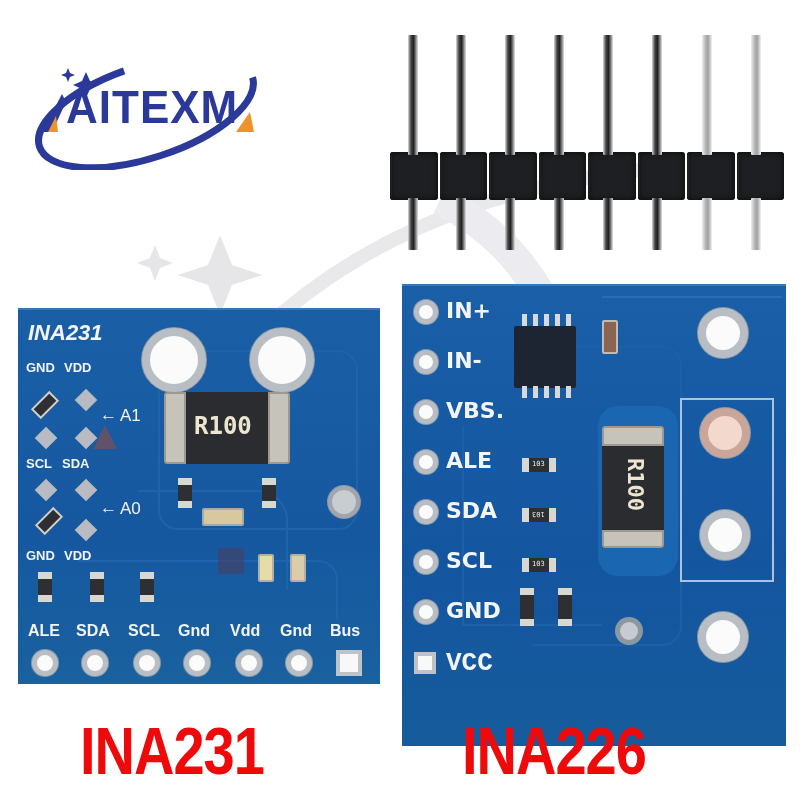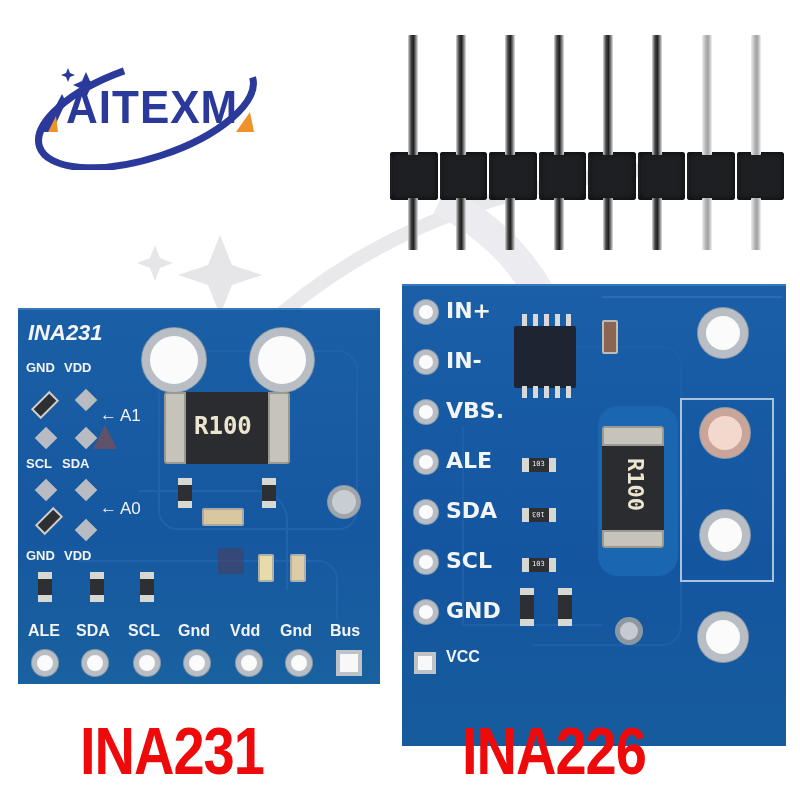--- a/index.html
+++ b/index.html
@@ -200,21 +200,21 @@
   <div class="hole" style="left:12px;top:214px;width:24px;height:24px;"></div>
   <div class="silk" style="left:44px;top:212px;font-size:22px;font-family:'DejaVu Sans', sans-serif;">SDA</div>
 
   <div class="hole" style="left:12px;top:264px;width:24px;height:24px;"></div>
   <div class="silk" style="left:44px;top:262px;font-size:22px;font-family:'DejaVu Sans', sans-serif;">SCL</div>
 
   <div class="hole" style="left:12px;top:314px;width:24px;height:24px;"></div>
   <div class="silk" style="left:44px;top:312px;font-size:22px;font-family:'DejaVu Sans', sans-serif;">GND</div>
 
   <div class="pad-sq" style="left:12px;top:366px;width:22px;height:22px;"></div>
-  <div class="silk" style="left:44px;top:362px;font-size:16px;font-family:Liberation Sans, sans-serif;">VCC</div>
+  <div class="silk" style="left:44px;top:362px;font-size:26px;font-family:Liberation Mono, monospace;">VCC</div>
 
   <div class="ic" style="left:112px;top:40px;width:62px;height:62px;"></div>
   <div class="ic-pin" style="left:120px;top:28px;"></div>
     <div class="ic-pin" style="left:131px;top:28px;"></div>
     <div class="ic-pin" style="left:142px;top:28px;"></div>
     <div class="ic-pin" style="left:153px;top:28px;"></div>
     <div class="ic-pin" style="left:164px;top:28px;"></div>
   <div class="ic-pin" style="left:120px;top:100px;"></div>
     <div class="ic-pin" style="left:131px;top:100px;"></div>
     <div class="ic-pin" style="left:142px;top:100px;"></div>

